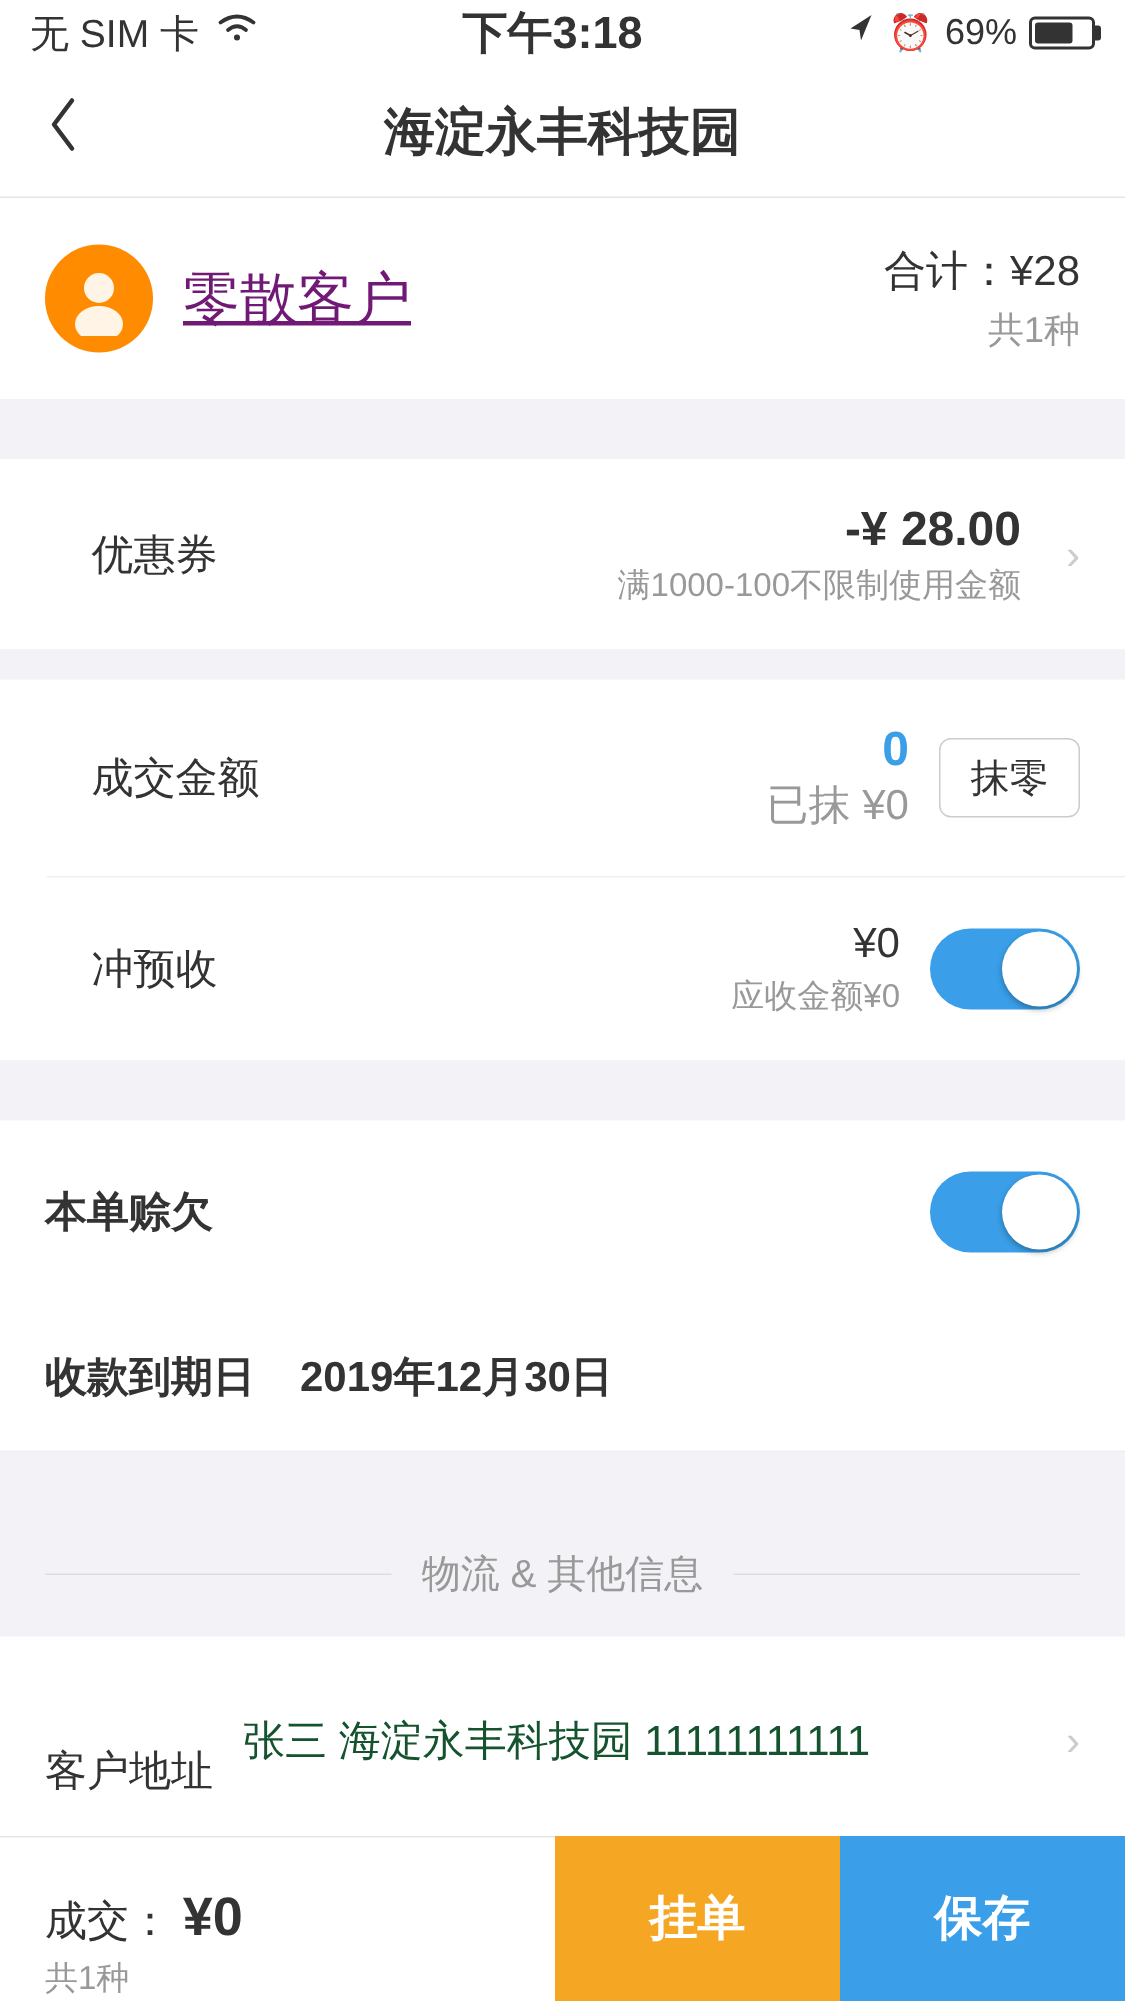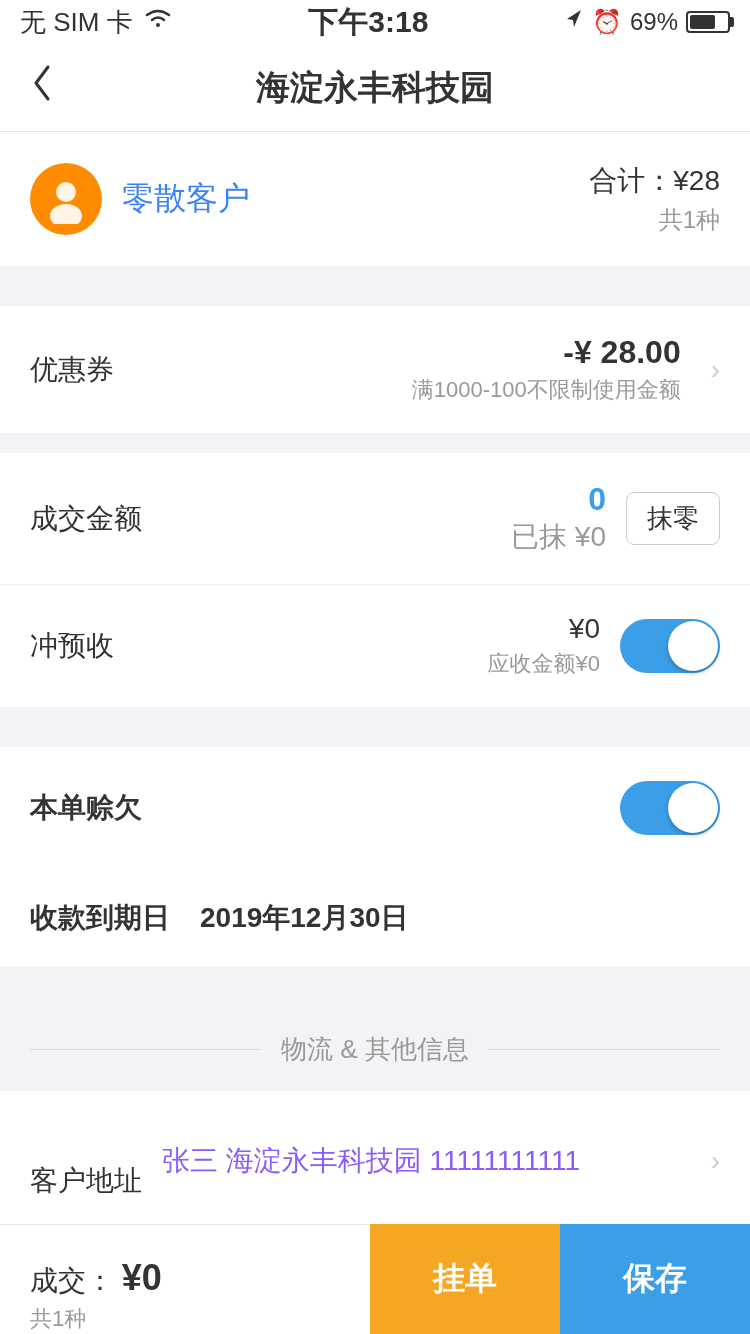--- a/index.html
+++ b/index.html
@@ -76,34 +76,35 @@
       margin-bottom: 20px;
     }
     .customer-left { display: flex; align-items: center; gap: 20px; }
     .customer-avatar {
       width: 72px; height: 72px; border-radius: 50%;
       background: #ff8c00;
       display: flex; align-items: center; justify-content: center;
       overflow: hidden;
     }
     .customer-avatar svg { width: 50px; height: 50px; }
-    .customer-name { font-size: 32px; font-weight: 500; color: #3b82f6; }
+    .customer-name { font-size: 38px; font-weight: 500; color: #701a75; text-decoration: underline; }
     .customer-right { text-align: right; }
     .customer-total { font-size: 28px; color: #333; }
     .customer-count { font-size: 24px; color: #999; margin-top: 4px; }
 
     
     .section-divider {
       height: 20px;
       background: #f2f2f7;
     }
 
     
     .form-section {
       background: #fff;
+      padding-left: 31px;
     }
     .form-row {
       display: flex;
       align-items: center;
       justify-content: space-between;
       padding: 28px 30px;
       border-bottom: 1px solid #f0f0f0;
       min-height: 90px;
     }
     .form-row:last-child { border-bottom: none; }
@@ -227,21 +228,21 @@
       background: #fff;
       margin-top: 0;
     }
     .address-row {
       display: flex;
       align-items: center;
       padding: 30px;
       gap: 20px;
     }
     .address-label { font-size: 28px; color: #333; flex-shrink: 0; margin-top: 41px; }
-    .address-value { font-size: 28px; color: #8b5cf6; flex: 1; }
+    .address-value { font-size: 28px; color: #14532d; flex: 1; }
 
     
     .bottom-bar {
       position: fixed;
       bottom: 0;
       left: 0;
       width: 750px;
       height: 110px;
       background: #fff;
       display: flex;

